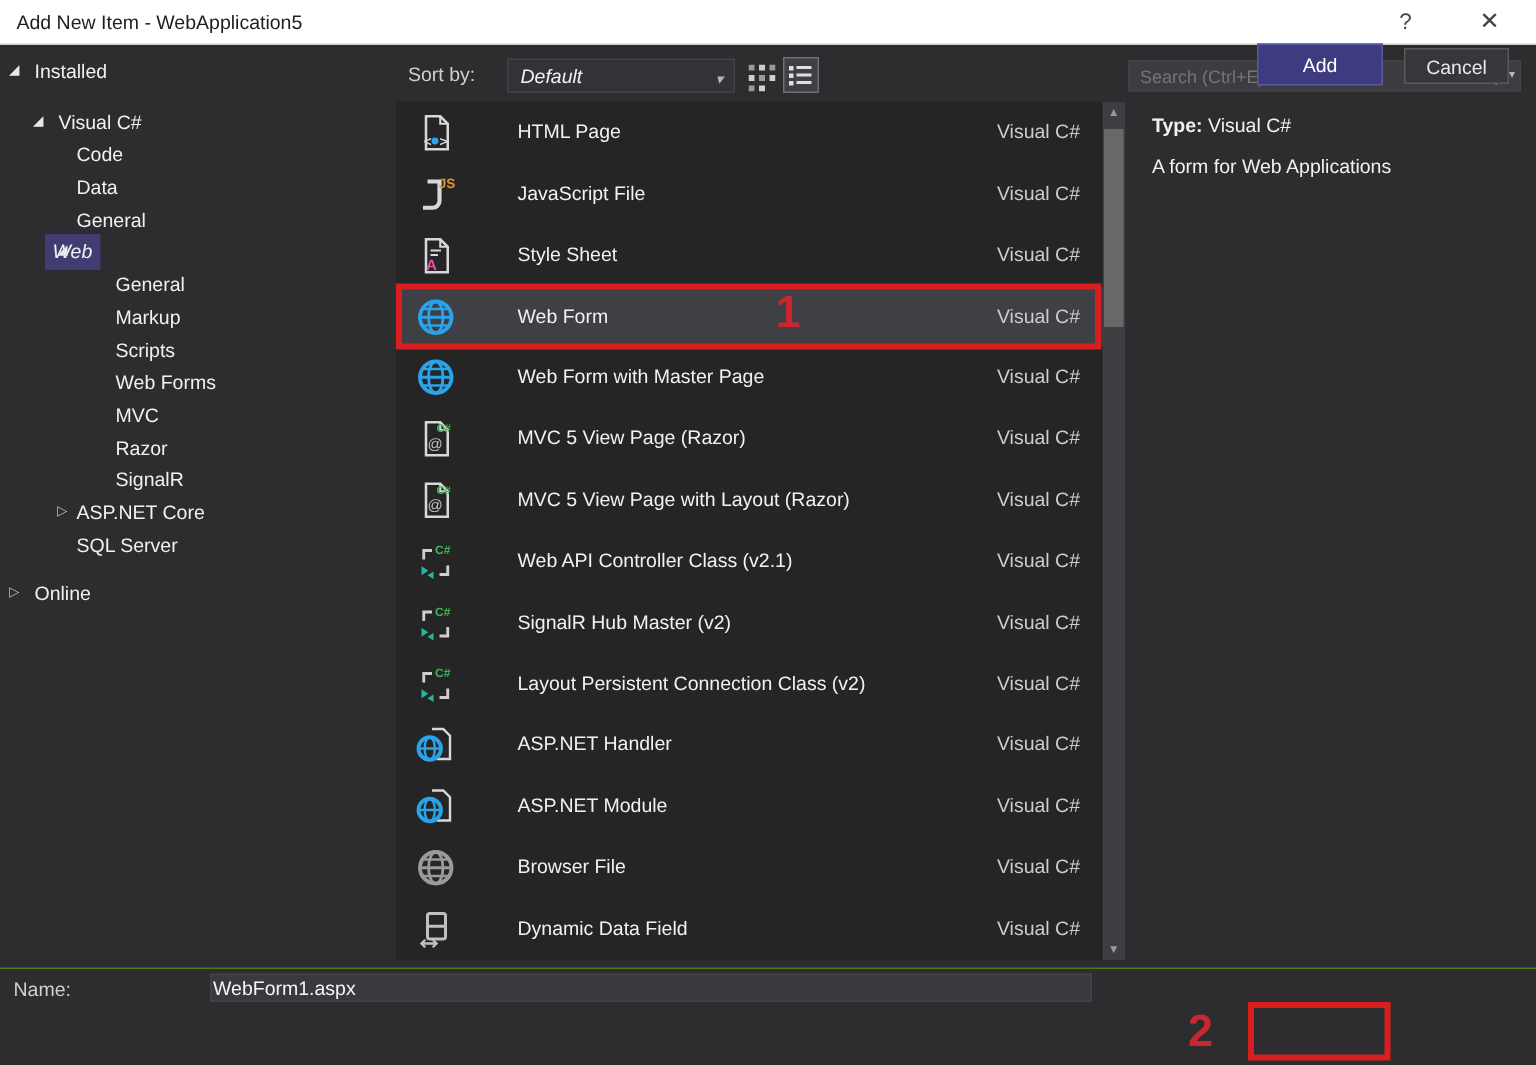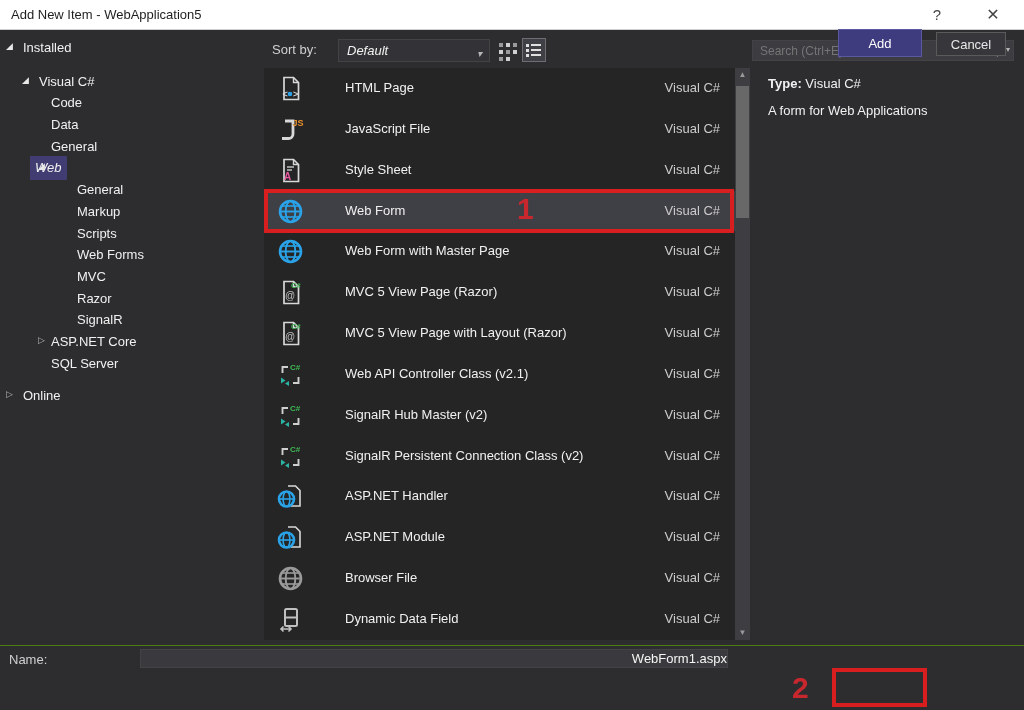--- a/index.html
+++ b/index.html
@@ -54,21 +54,21 @@
   #search-btn { position:absolute; right:2px; top:1px; width:28px; height:17px; cursor:default; }
   #search-btn svg { position:absolute; left:2px; top:1px; }
   #search-caret { position:absolute; right:1px; top:3px; font-size:8px; color:#b5b5b5; }
   #type-line { position:absolute; left:768px; top:76px; font-size:13px; color:#f1f1f1; }
   #type-label { font-weight:bold; }
   #type-desc { position:absolute; left:768px; top:103px; font-size:13px; color:#f1f1f1; }
 
   
   #footer { position:absolute; left:0; top:645px; width:1024px; height:65px; background:#2d2d30; border-top:1px solid #4d7c0f; }
   #name-label { position:absolute; left:9px; top:6px; font-size:13px; color:#d0d0d0; }
-  #name-input { position:absolute; left:140px; top:3px; width:588px; height:19px; background:#3a3a3e; border:1px solid #434346; color:#f5f5f5; font-size:13px; padding-left:21px; font-family:"Liberation Sans",sans-serif; outline:none;text-align:right; }
+  #name-input { position:absolute; left:140px; top:3px; width:588px; height:19px; background:#3a3a3e; border:1px solid #434346; color:#f5f5f5; font-size:13px; padding-left:1px; font-family:"Liberation Sans",sans-serif; outline:none; }
   #add-btn { position:absolute; left:838px; top:29px; width:84px; height:28px; background:#3e3c7e; border:1px solid #5a58a0; color:#ffffff; font-size:13px; font-family:"Liberation Sans",sans-serif; cursor:default; }
   #cancel-btn { position:absolute; left:936px; top:32px; width:70px; height:24px; background:#37373b; border:1px solid #5a5a5a; color:#e8e8e8; font-size:13px; font-family:"Liberation Sans",sans-serif; cursor:default; }
 
   
   .red-box { position:absolute; border:4px solid #d81e1e; pointer-events:none; }
   #box-webform { left:264px; top:189px; width:470px; height:44px; }
   #box-add { left:832px; top:668px; width:95px; height:39px; }
   .red-num { position:absolute; color:#c8282d; font-size:30px; font-weight:bold; pointer-events:none; font-family:"Liberation Sans",sans-serif; }
   #num-1 { left:517px; top:192px; }
   #num-2 { left:792px; top:671px; }
@@ -235,21 +235,21 @@
         <span class="li-lang">Visual C#</span>
       </div>
       <div class="list-row">
         <span class="li-icon"><svg viewBox="0 0 27 27">
             <path d="M11 6 H5.5 V12" fill="none" stroke="#cfcfcf" stroke-width="1.9"></path>
             <path d="M16 22 H21.5 V16" fill="none" stroke="#cfcfcf" stroke-width="1.9"></path>
             <text x="13" y="8.5" font-size="8" fill="#3fba54" font-weight="bold">C#</text>
             <path d="M4 16.5 l4.5 3 l-4.5 3 z" fill="#2bb3a3"></path>
             <path d="M12 20 l-4 2.5 l4 2.5 z" fill="#2bb3a3"></path>
           </svg></span>
-        <span class="li-name">SignalR Persistent Connection Class (v2)</span>
+        <span class="li-name">Layout Persistent Connection Class (v2)</span>
         <span class="li-lang">Visual C#</span>
       </div>
       <div class="list-row">
         <span class="li-icon"><svg viewBox="0 0 27 27">
             <path d="M11 3 h7.5 l4.5 4.5 V23 H14" fill="none" stroke="#d8d8d8" stroke-width="1.6"></path>
             <circle cx="9.5" cy="16" r="7.5" fill="none" stroke="#2aa3e8" stroke-width="2.6"></circle>
             <ellipse cx="9.5" cy="16" rx="3.4" ry="7.5" fill="none" stroke="#2aa3e8" stroke-width="1.6"></ellipse>
             <line x1="2" y1="16" x2="17" y2="16" stroke="#2aa3e8" stroke-width="1.6"></line>
           </svg></span>
         <span class="li-name">ASP.NET Handler</span>

